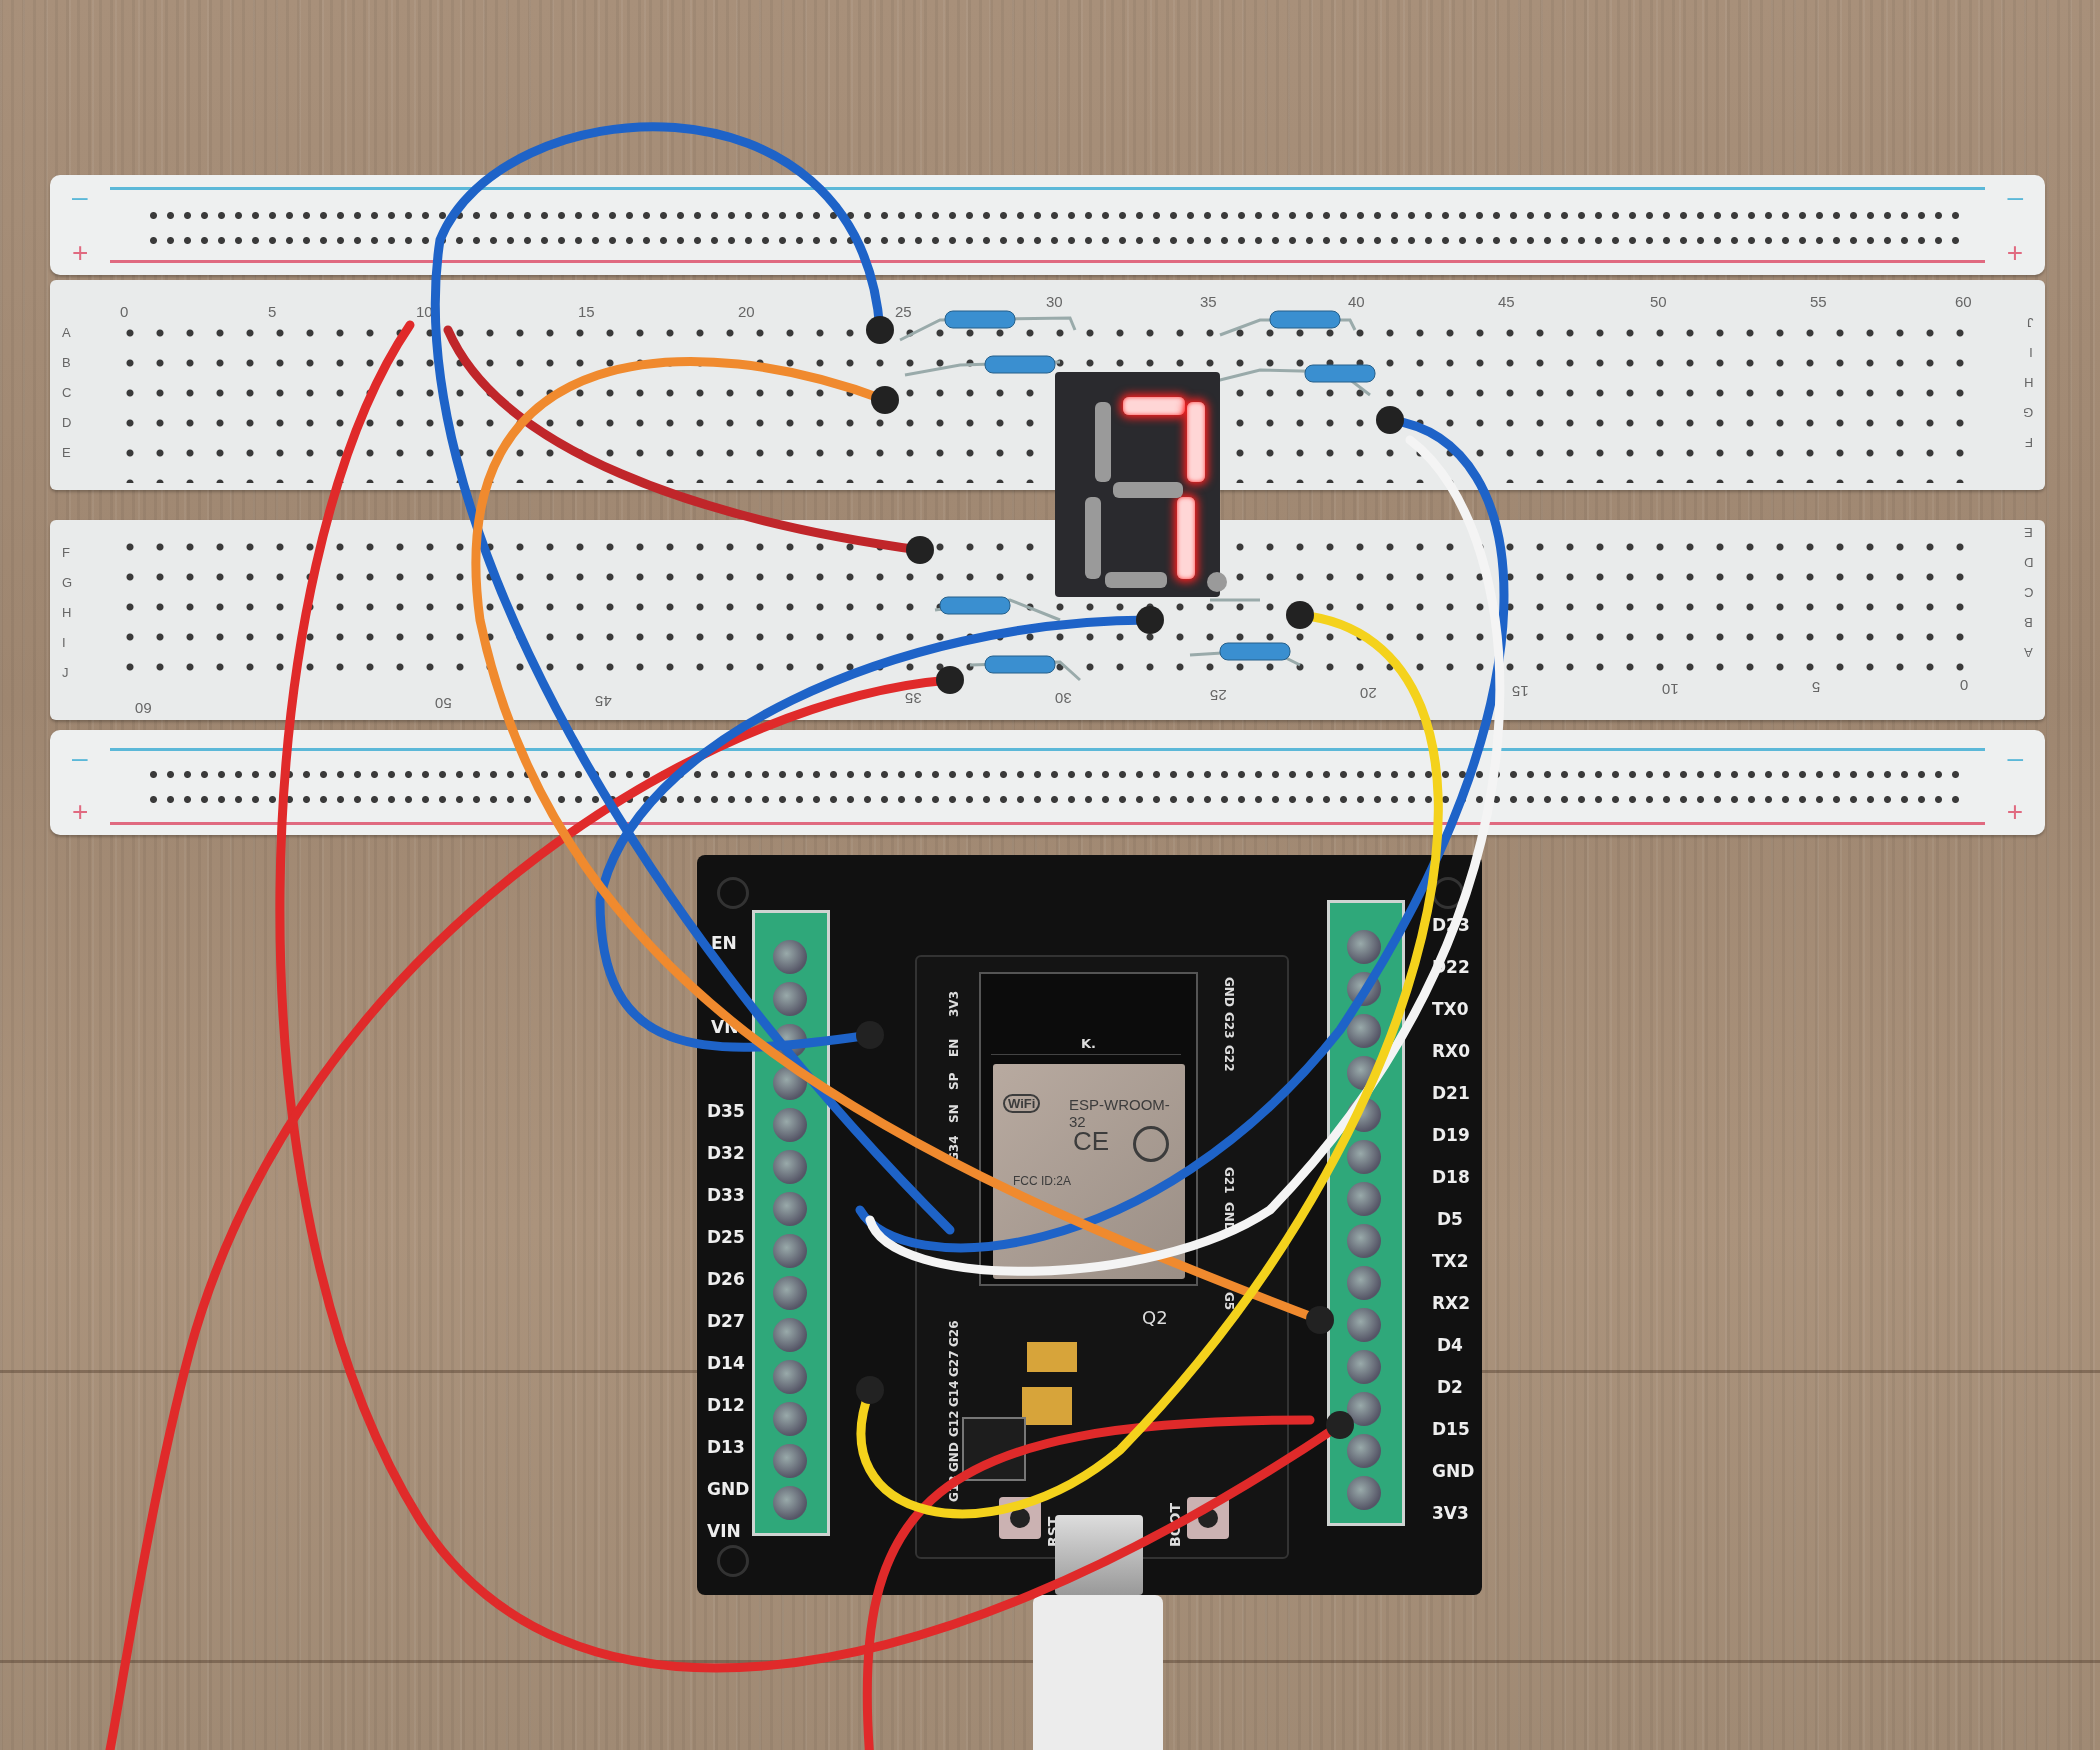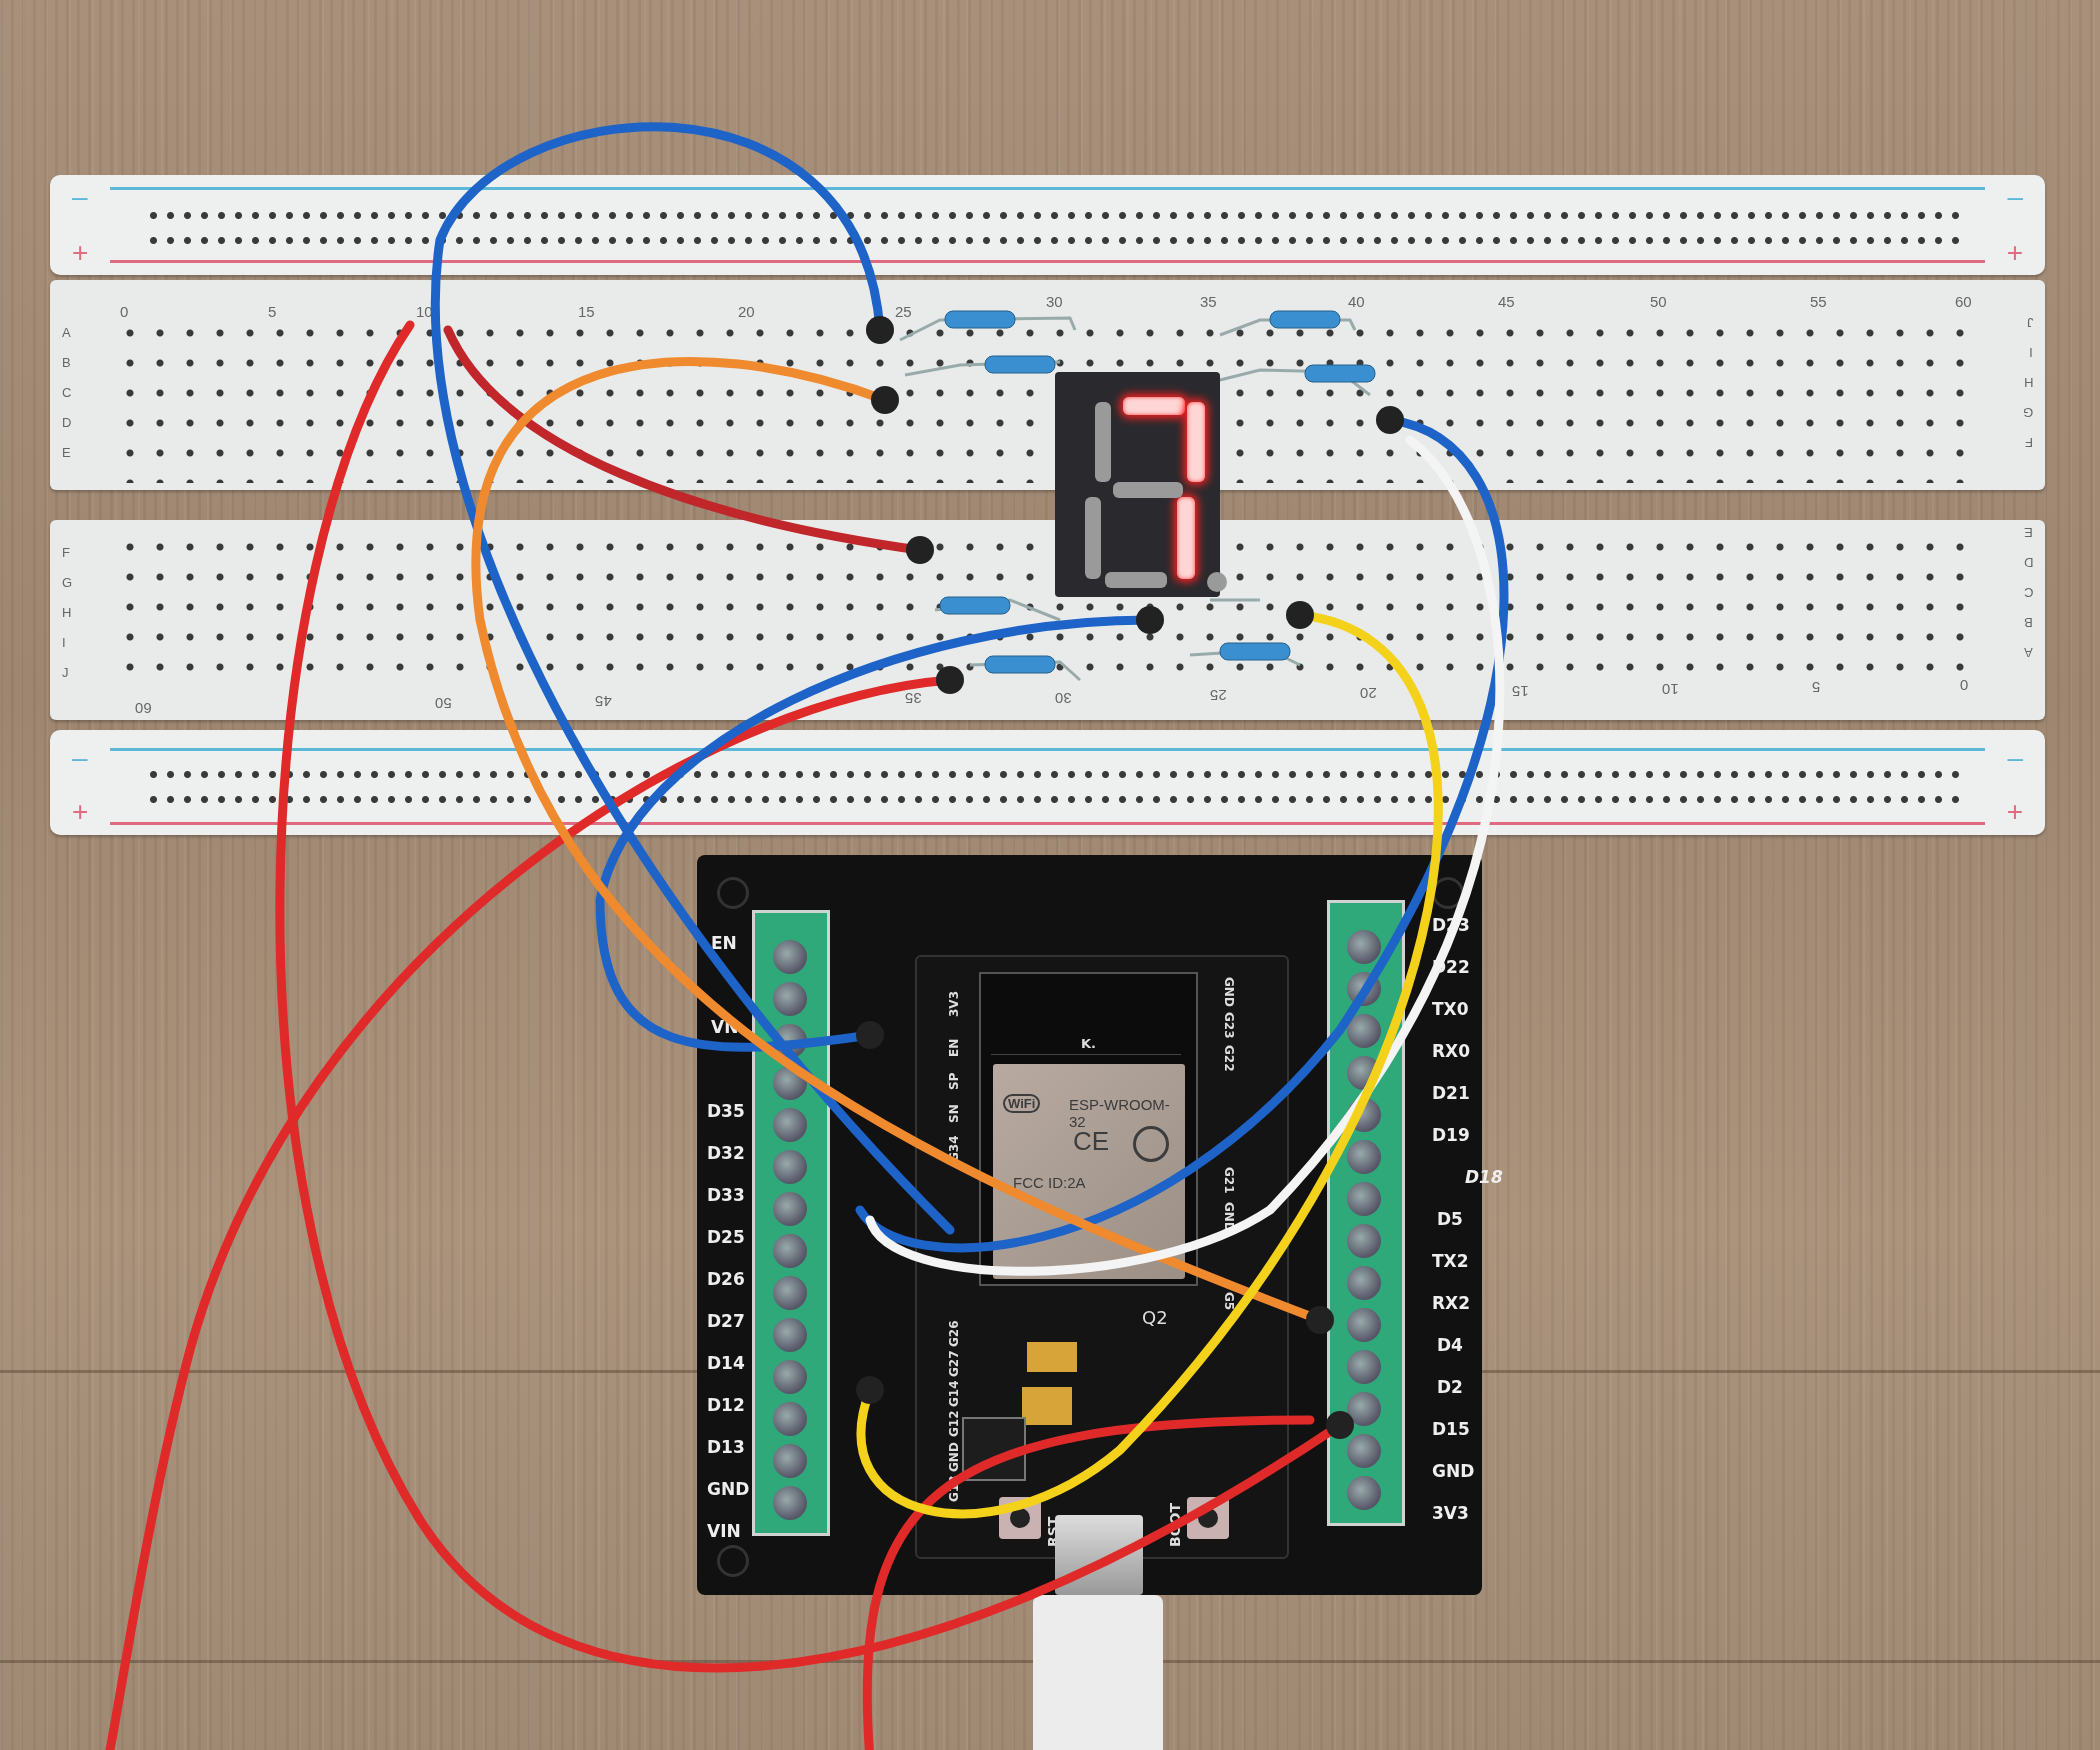--- a/index.html
+++ b/index.html
@@ -209,41 +209,41 @@
   <span class="pinlabel" style="left:10px;top:582px;">D13</span>
   <span class="pinlabel" style="left:10px;top:624px;">GND</span>
   <span class="pinlabel" style="left:10px;top:666px;">VIN</span>
 
   <span class="pinlabel" style="left:735px;top:60px;">D23</span>
   <span class="pinlabel" style="left:735px;top:102px;">D22</span>
   <span class="pinlabel" style="left:735px;top:144px;">TX0</span>
   <span class="pinlabel" style="left:735px;top:186px;">RX0</span>
   <span class="pinlabel" style="left:735px;top:228px;">D21</span>
   <span class="pinlabel" style="left:735px;top:270px;">D19</span>
-  <span class="pinlabel" style="left:768px;top:312px;font-style:italic;">D18</span>
+  <span class="pinlabel" style="left:735px;top:312px;">D18</span>
   <span class="pinlabel" style="left:740px;top:354px;">D5</span>
   <span class="pinlabel" style="left:735px;top:396px;">TX2</span>
   <span class="pinlabel" style="left:735px;top:438px;">RX2</span>
   <span class="pinlabel" style="left:740px;top:480px;">D4</span>
   <span class="pinlabel" style="left:740px;top:522px;">D2</span>
   <span class="pinlabel" style="left:735px;top:564px;">D15</span>
   <span class="pinlabel" style="left:735px;top:606px;">GND</span>
   <span class="pinlabel" style="left:735px;top:648px;">3V3</span>
 </div>
 
 <div class="devkit">
   <div class="module">
     <div class="abs" style="left:10px;top:10px;width:190px;height:70px;border-bottom:1px solid #444;"></div>
     <span class="abs" style="left:100px;top:62px;color:#ddd;font-size:13px;font-weight:bold;">K.</span>
     <div class="shieldcan">
       <span class="chiptext" style="left:10px;top:30px;border:2px solid #3c3c3c;border-radius:10px;padding:0 3px;font-weight:bold;font-size:13px;">WiFi</span>
       <span class="chiptext" style="left:76px;top:32px;">ESP-WROOM-32</span>
       <span class="chiptext" style="left:80px;top:62px;font-size:26px;">CE</span>
       <div class="abs" style="left:140px;top:62px;width:30px;height:30px;border-radius:50%;border:3px solid #3c3c3c;"></div>
-      <span class="chiptext" style="left:20px;top:110px;font-size:15px;">FCC ID:2A</span>
+      <span class="chiptext" style="left:20px;top:110px;font-size:12px;">FCC ID:2A</span>
     </div>
   </div>
   <span class="abs" style="left:225px;top:350px;color:#ddd;font-size:18px;">Q2</span>
   <div class="abs" style="left:110px;top:385px;width:50px;height:30px;background:#d7a43a;"></div>
   <div class="abs" style="left:105px;top:430px;width:50px;height:38px;background:#d7a43a;"></div>
   <div class="abs" style="left:45px;top:460px;width:60px;height:60px;background:#1d1d1d;border:2px solid #777;"></div>
   <div class="btn" style="left:82px;top:540px;"></div>
   <span class="abs rot" style="left:128px;top:590px;color:#ddd;font-size:14px;font-weight:bold;">RST</span>
   <div class="btn" style="left:270px;top:540px;"></div>
   <span class="abs rot" style="left:250px;top:590px;color:#ddd;font-size:14px;font-weight:bold;">BOOT</span>

